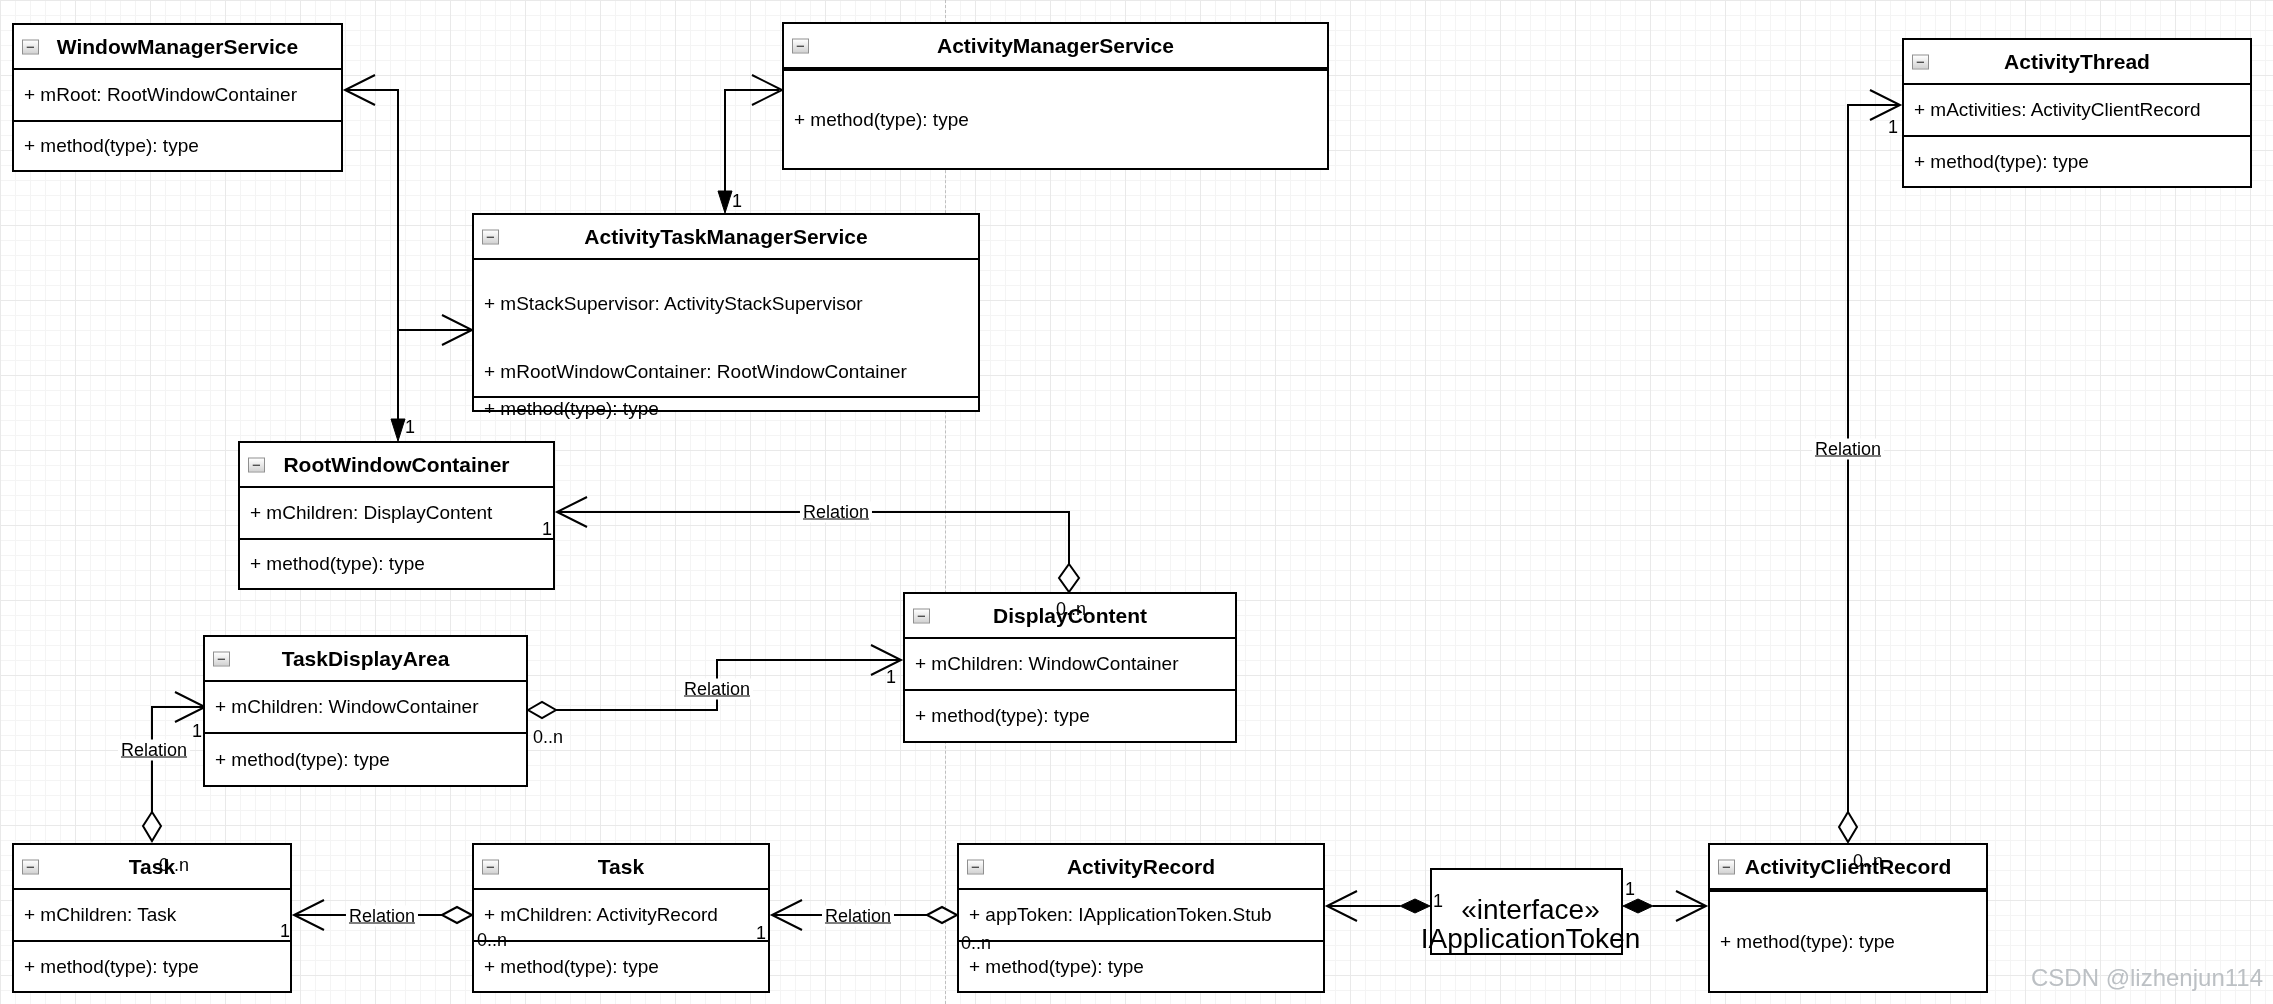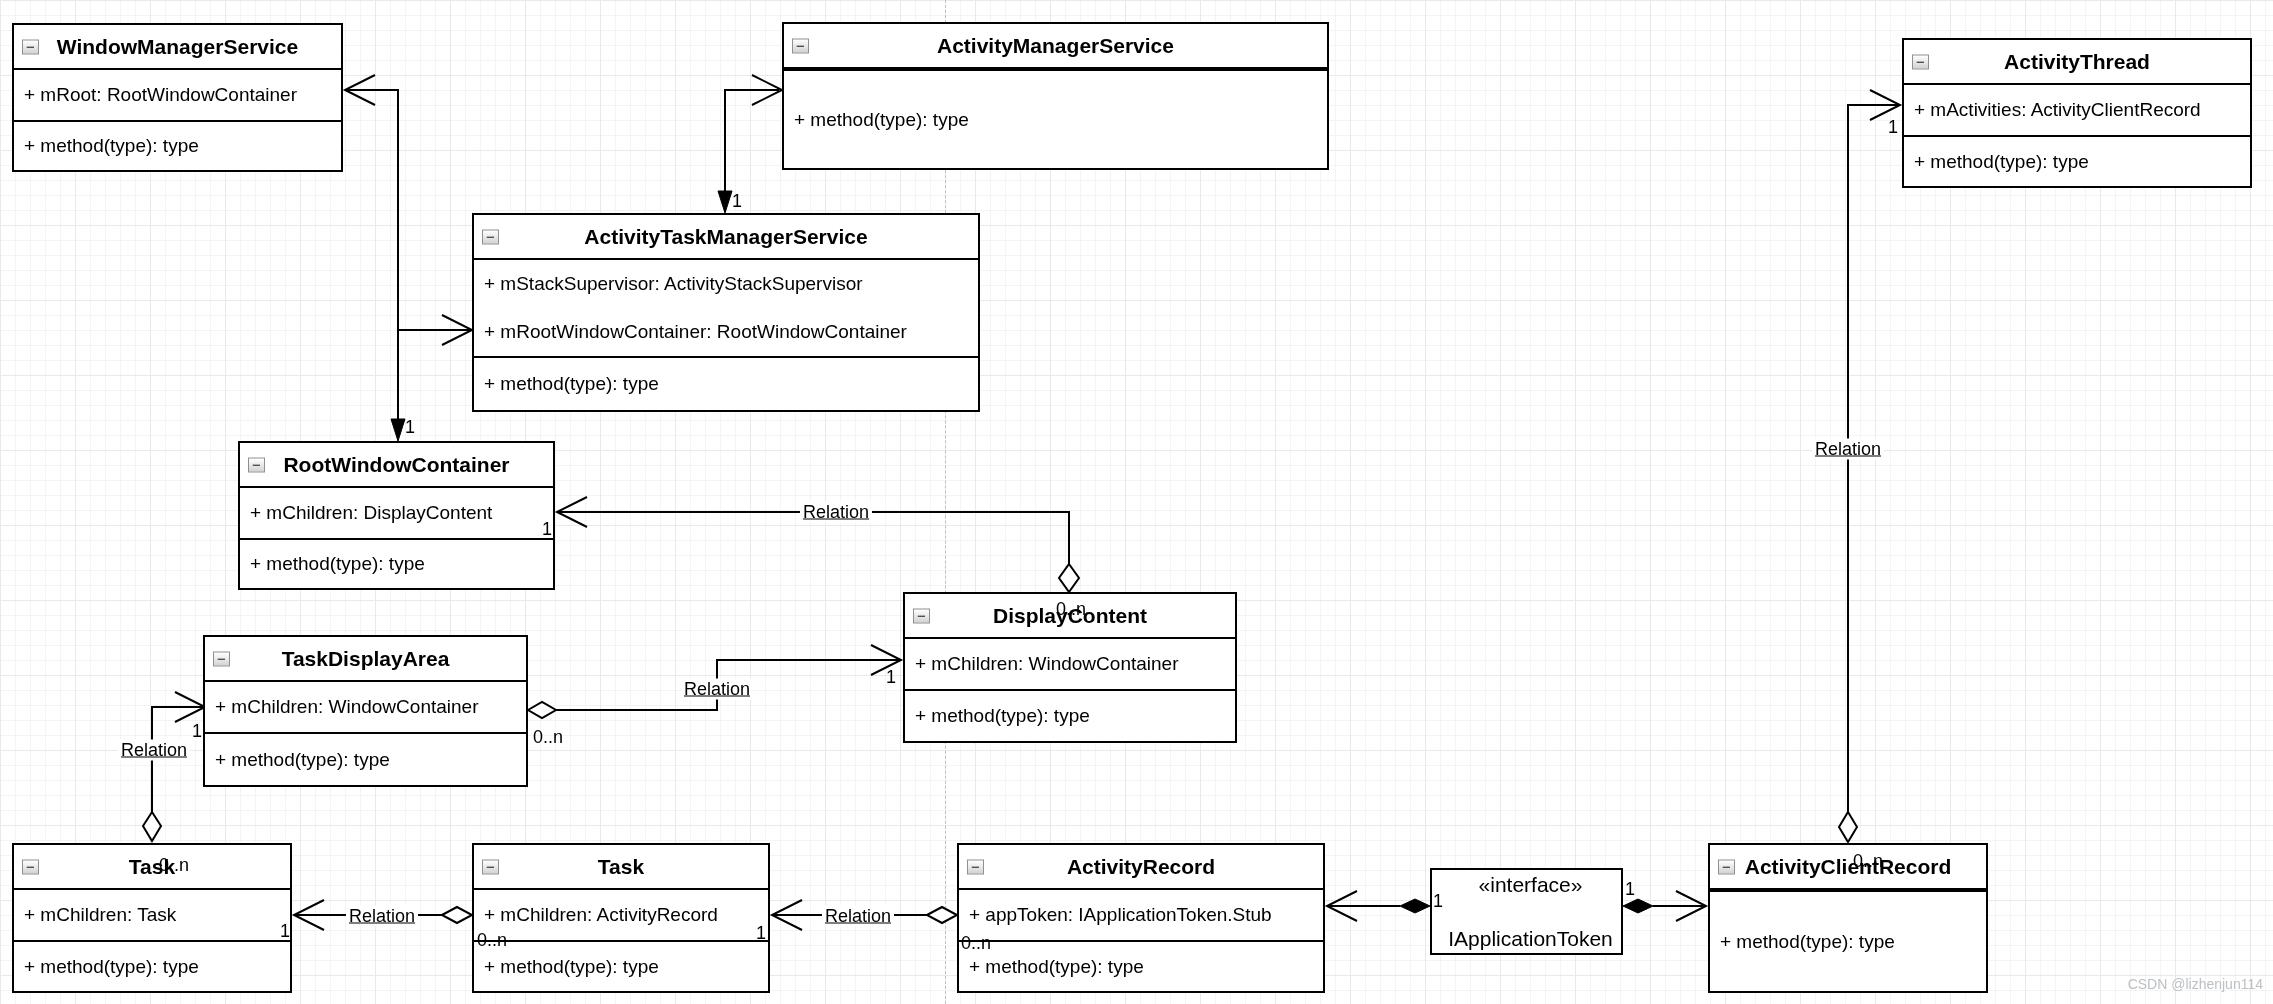--- a/index.html
+++ b/index.html
@@ -22,30 +22,30 @@
   .uml-class{position:absolute;background:#fff;border:2px solid #000;box-sizing:border-box;
     display:flex;flex-direction:column;z-index:2;}
   .uml-title{flex:0 0 43px;border-bottom:2px solid #000;display:flex;align-items:center;
     justify-content:center;font-weight:bold;font-size:21px;position:relative;}
   .collapse{position:absolute;left:8px;top:50%;transform:translateY(-50%);
     width:17px;height:15px;border:1px solid #8f8f8f;box-sizing:border-box;
     background:linear-gradient(#ffffff,#d2d2d2);color:#222;font-size:15px;line-height:12px;
     text-align:center;font-weight:normal;}
   .uml-attrs{flex:0 0 auto;display:flex;flex-direction:column;justify-content:center;}
   .uml-row{display:flex;align-items:center;padding-left:10px;font-size:19px;height:50px;box-sizing:border-box;}
-  .atms .uml-attrs .uml-row{height:48px;}
+  .atms .uml-attrs .uml-row{height:48px;margin-top:20px;}
   .uml-methods{flex:1;border-top:2px solid #000;display:flex;align-items:center;}
   .uml-methods .uml-row{height:auto;}
 
-  .iface{justify-content:space-between;align-items:center;font-size:21px;z-index:2;padding-left:8px;}
+  .iface{justify-content:flex-end;align-items:center;font-size:28px;z-index:2;padding-left:8px;}
   .iface-line{line-height:29px;text-align:center;white-space:nowrap;}
 
   .lbl{position:absolute;transform:translate(-50%,-50%);font-size:18px;white-space:nowrap;z-index:3;}
   .lbl.bg{background:#fff;padding:0 3px;text-decoration:underline;}
-  .watermark{position:absolute;right:10px;bottom:12px;font-size:14px;color:#bcc0c4;z-index:3;}
+  .watermark{position:absolute;right:10px;bottom:12px;font-size:24px;color:#bcc0c4;z-index:3;}
 </style>
 </head>
 <body>
 
 <div id="canvas">
 
   <div class="guide" style="left:945px;"></div>
 
   <svg class="edges" width="2273" height="1004">
     <g>

